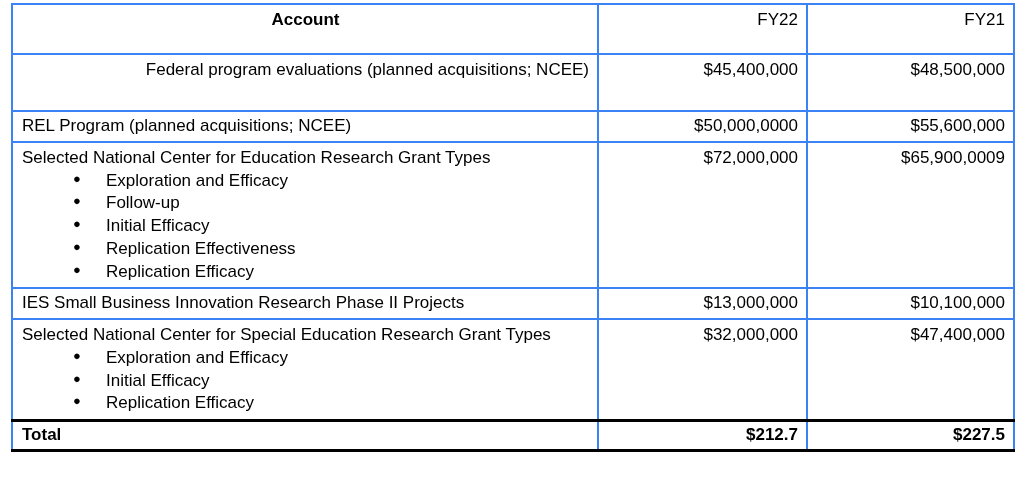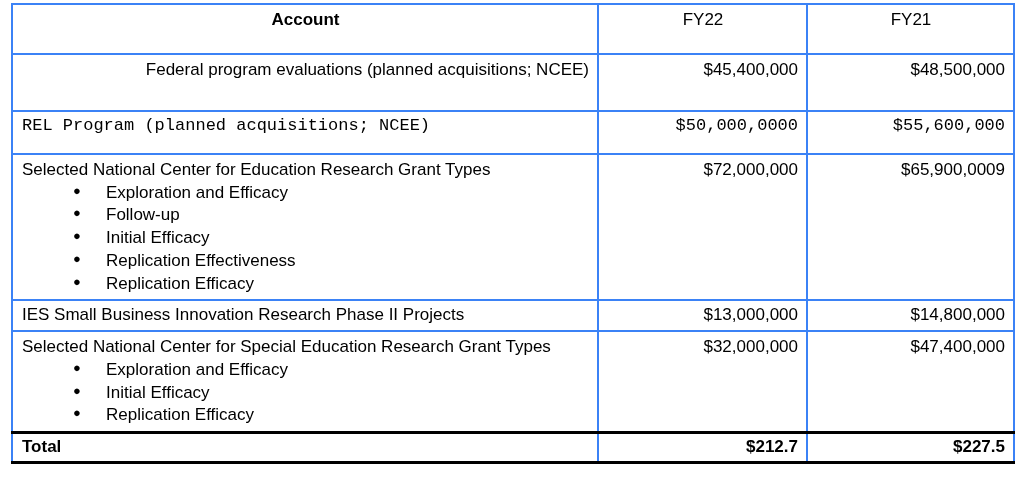--- a/index.html
+++ b/index.html
@@ -43,31 +43,31 @@
   
   thead th {
     background: #dcebf2;
     font-weight: bold;
     height: 40px;
     vertical-align: top;
     padding-top: 5px;
   }
   thead th.num {
     font-weight: normal;
-    text-align: center;
+    text-align: right;
   }
 
   td.num {
     text-align: right;
     white-space: nowrap;
   }
 
   
   tr.r-federal td { height: 47px; text-align: right; }
-  tr.r-rel td     { height: 20px; padding-top: 3px; padding-bottom: 15px; font-family: Liberation Mono, monospace; }
+  tr.r-rel td     { height: 20px; padding-top: 3px; padding-bottom: 3px; }
   tr.r-ies td     { height: 20px; padding-top: 3px; padding-bottom: 3px; }
 
   .cell-title {
     display: block;
   }
 
   ul.grant-list {
     margin: 0;
     padding: 0 0 0 51px;
     list-style: none;
@@ -145,21 +145,21 @@
         </td>
         <td class="num">$72,000,000</td>
         <td class="num">$65,900,0009</td>
       </tr>
 
       <tr class="r-ies">
         <td>
           <span class="cell-title">IES Small Business Innovation Research Phase II Projects</span>
         </td>
         <td class="num">$13,000,000</td>
-        <td class="num">$14,800,000</td>
+        <td class="num">$10,100,000</td>
       </tr>
 
       <tr class="r-ncser">
         <td>
           <span class="cell-title">Selected National Center for Special Education Research Grant Types</span>
           <ul class="grant-list">
               <li>Exploration and Efficacy</li>
               <li>Initial Efficacy</li>
               <li>Replication Efficacy</li>
             </ul>

